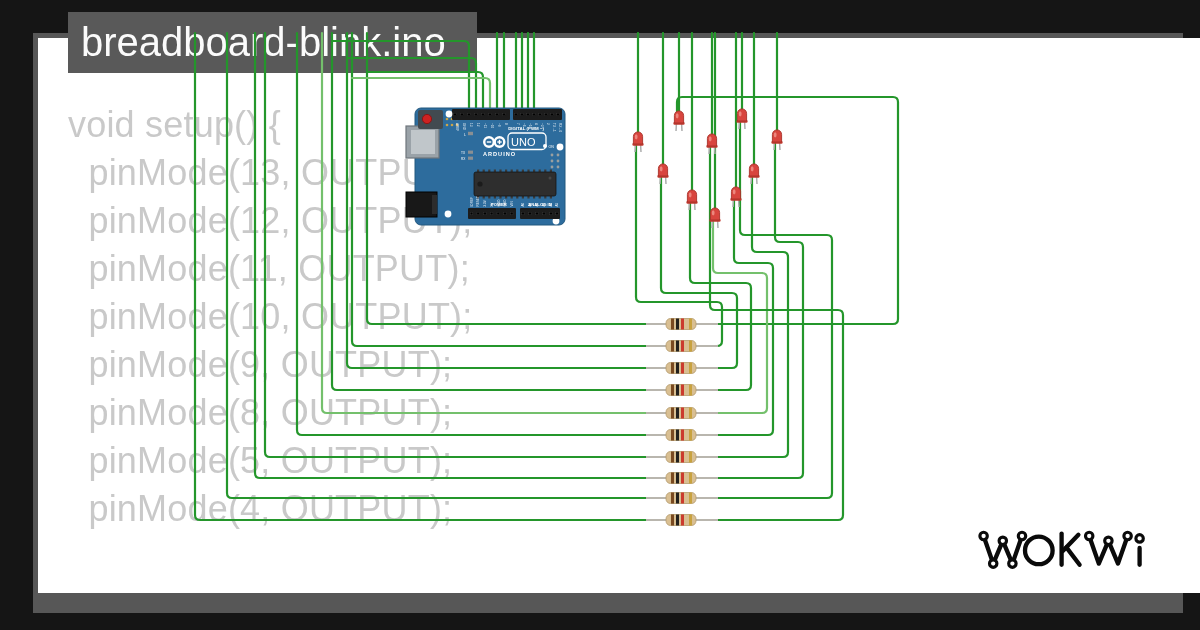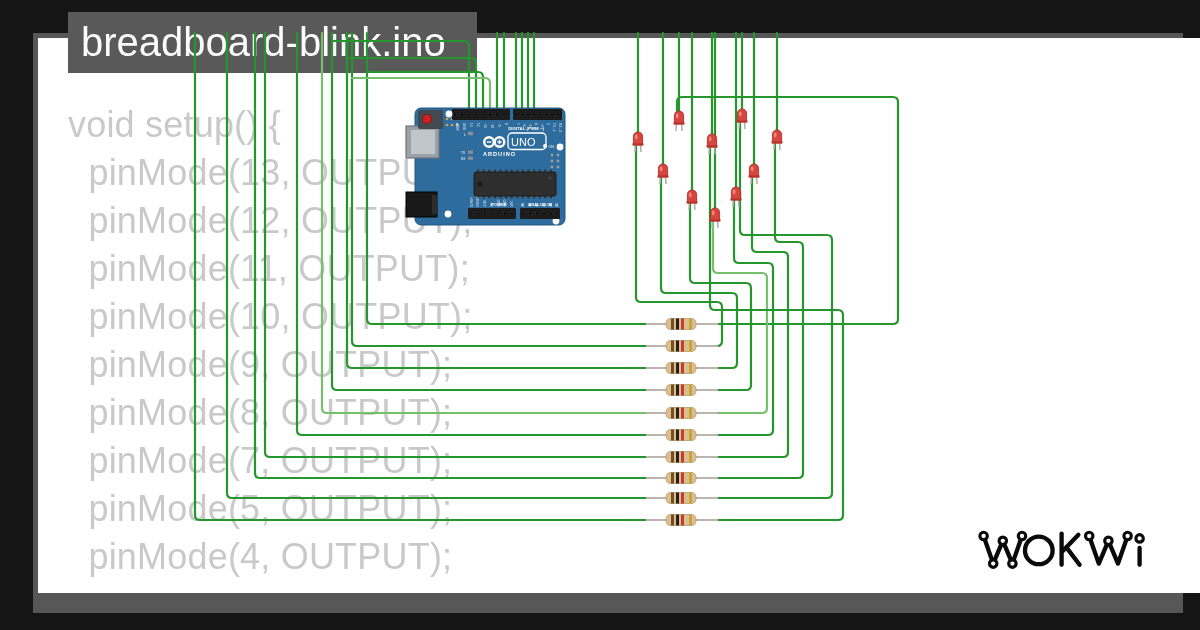--- a/index.html
+++ b/index.html
@@ -14,21 +14,21 @@
   .titletab span{color:#fbfbfb;font-size:40px;white-space:nowrap;}
   svg.wires{position:absolute;left:0;top:0;z-index:3;pointer-events:none;}
   .logo{position:absolute;left:976px;top:524px;z-index:2;}
 </style>
 </head>
 <body>
 
 <div class="stage">
   <div class="panel"></div>
   <div class="canvas">
-    <div class="code" id="code"><div>void setup() {</div><div>  pinMode(13, OUTPUT);</div><div>  pinMode(12, OUTPUT);</div><div>  pinMode(11, OUTPUT);</div><div>  pinMode(10, OUTPUT);</div><div>  pinMode(9, OUTPUT);</div><div>  pinMode(8, OUTPUT);</div><div>  pinMode(7, OUTPUT);</div><div>  pinMode(5, OUTPUT);</div><div>  pinMode(4, OUTPUT);</div></div>
+    <div class="code" id="code"><div>void setup() {</div><div>  pinMode(13, OUTPUT);</div><div>  pinMode(12, OUTPUT);</div><div>  pinMode(11, OUTPUT);</div><div>  pinMode(10, OUTPUT);</div><div>  pinMode(9, OUTPUT);</div><div>  pinMode(8, OUTPUT);</div><div>  pinMode(5, OUTPUT);</div><div>  pinMode(4, OUTPUT);</div></div>
   </div>
   <div class="titletab">
     <span>breadboard-blink.ino</span>
   </div>
   <svg class="wires" id="diagram" width="1200" height="630" viewBox="0 0 1200 630">
       <path d="M195 33 L195 515 Q195 520 200 520 L648 520" fill="none" stroke="#24962b" stroke-width="2.2" stroke-linecap="round"></path>
       <path d="M227 33 L227 493 Q227 498 232 498 L648 498" fill="none" stroke="#24962b" stroke-width="2.2" stroke-linecap="round"></path>
       <path d="M255 33 L255 473 Q255 478 260 478 L648 478" fill="none" stroke="#24962b" stroke-width="2.2" stroke-linecap="round"></path>
       <path d="M265 33 L265 452 Q265 457 270 457 L648 457" fill="none" stroke="#24962b" stroke-width="2.2" stroke-linecap="round"></path>
       <path d="M297 33 L297 430 Q297 435 302 435 L648 435" fill="none" stroke="#24962b" stroke-width="2.2" stroke-linecap="round"></path>

